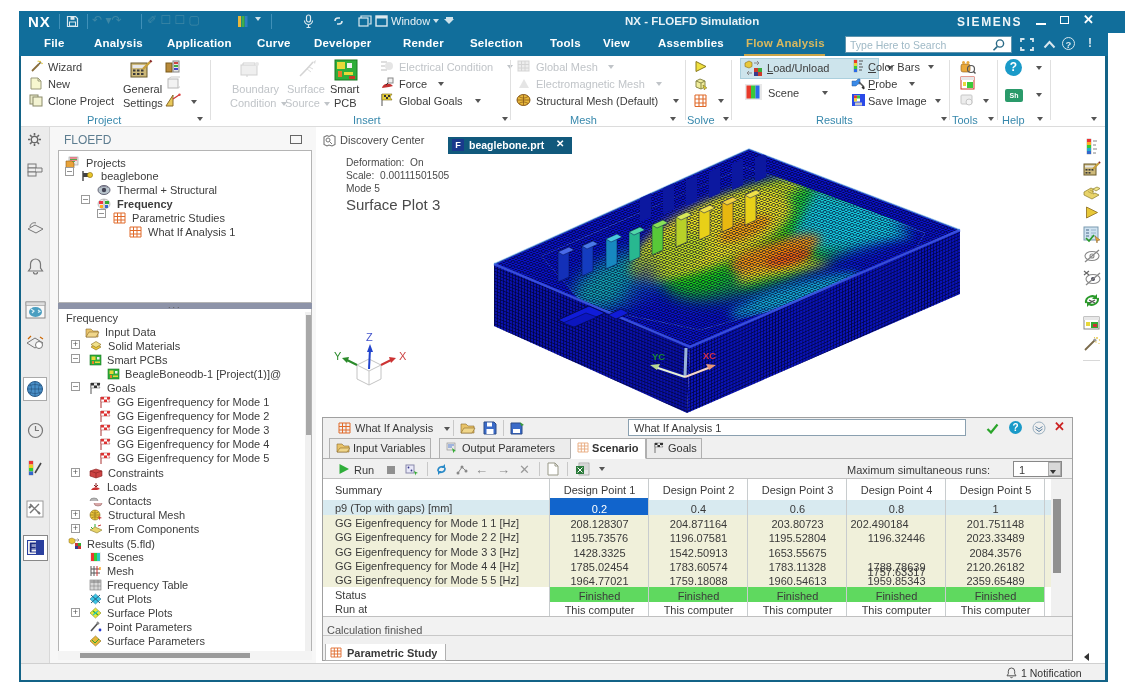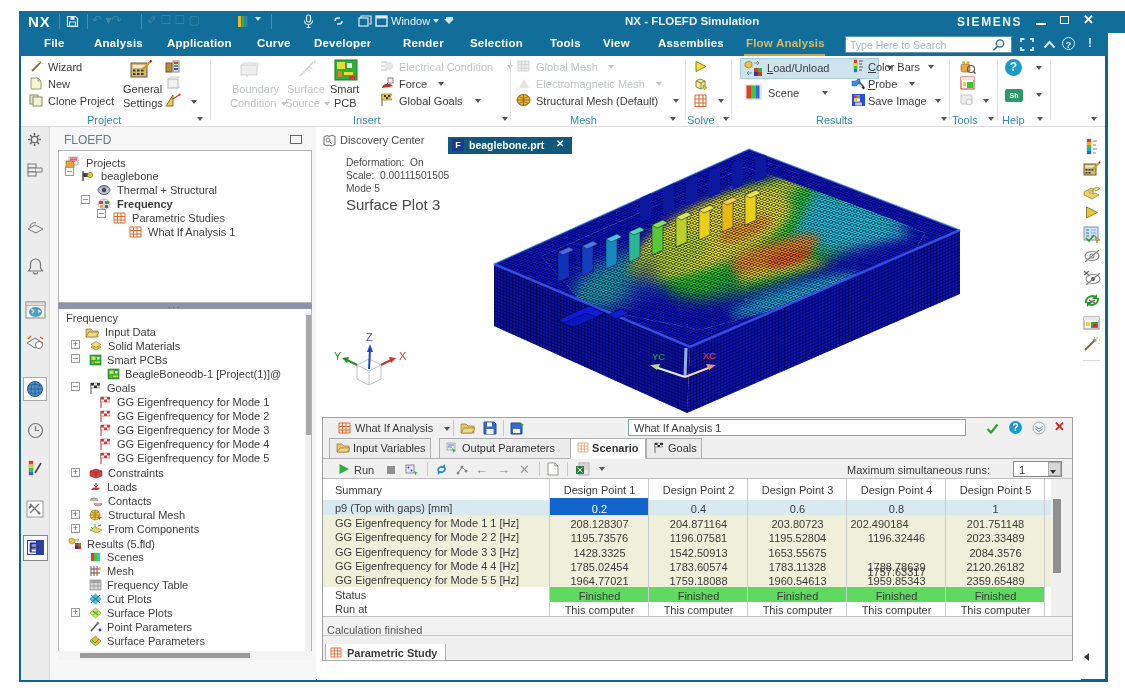--- a/index.html
+++ b/index.html
@@ -693,20 +693,27 @@
         <path d="M40,238 L30,233" stroke="#2a8a2a" stroke-width="2"></path>
           <polygon points="25,231 32,230 30,236" fill="#2a8a2a"></polygon>
         <path d="M64,238 L74,233" stroke="#cc3333" stroke-width="2"></path>
           <polygon points="79,231 72,230 74,236" fill="#cc3333"></polygon>
         <text x="49" y="214" font-size="11" fill="#4455cc" font-family="Liberation Sans">Z</text>
         <text x="17" y="233" font-size="11" fill="#2a8a2a" font-family="Liberation Sans">Y</text>
         <text x="82" y="233" font-size="11" fill="#cc4444" font-family="Liberation Sans">X</text>
       </g>
     </svg>
   </div>
+  <div class="statusbar">
+    <svg class="abs" style="left:985px;top:3px" width="11" height="12" viewBox="0 0 11 12">
+        <path d="M5.5 1a3.2 3.2 0 0 1 3.2 3.2v2.6l1.3 2H1l1.3-2V4.2A3.2 3.2 0 0 1 5.5 1z" fill="none" stroke="#555" stroke-width="1"></path>
+        <path d="M4.2 9.8a1.4 1.4 0 0 0 2.6 0" fill="none" stroke="#555"></path>
+      </svg>
+    <div class="abs" style="left:1000px;top:3px;">1 Notification</div>
+  </div>
   <div class="wif">
 
     <svg class="abs" style="left:15px;top:4px" width="13" height="12" viewBox="0 0 13 12">
         <path d="M1 1h11M1 4.5h11M1 8h11M1 11h11M1 1v10M4.5 1v10M8 1v10M12 1v10" stroke="#e06a2a" stroke-width="1" fill="none"></path>
       </svg>
     <div class="cell" style="left:32px;top:4px;">What If Analysis</div>
     <div class="dd abs" style="left:117px;top:9px;"></div>
     <div class="abs" style="left:130px;top:2px;width:1px;height:16px;background:#c8c8c8;"></div>
     <svg class="abs" style="left:137px;top:3px" width="16" height="13" viewBox="0 0 16 13">
         <path d="M1 3h5l2 2h6v7H1z" fill="#e8c36a" stroke="#8a6a2a" stroke-width=".6"></path>

